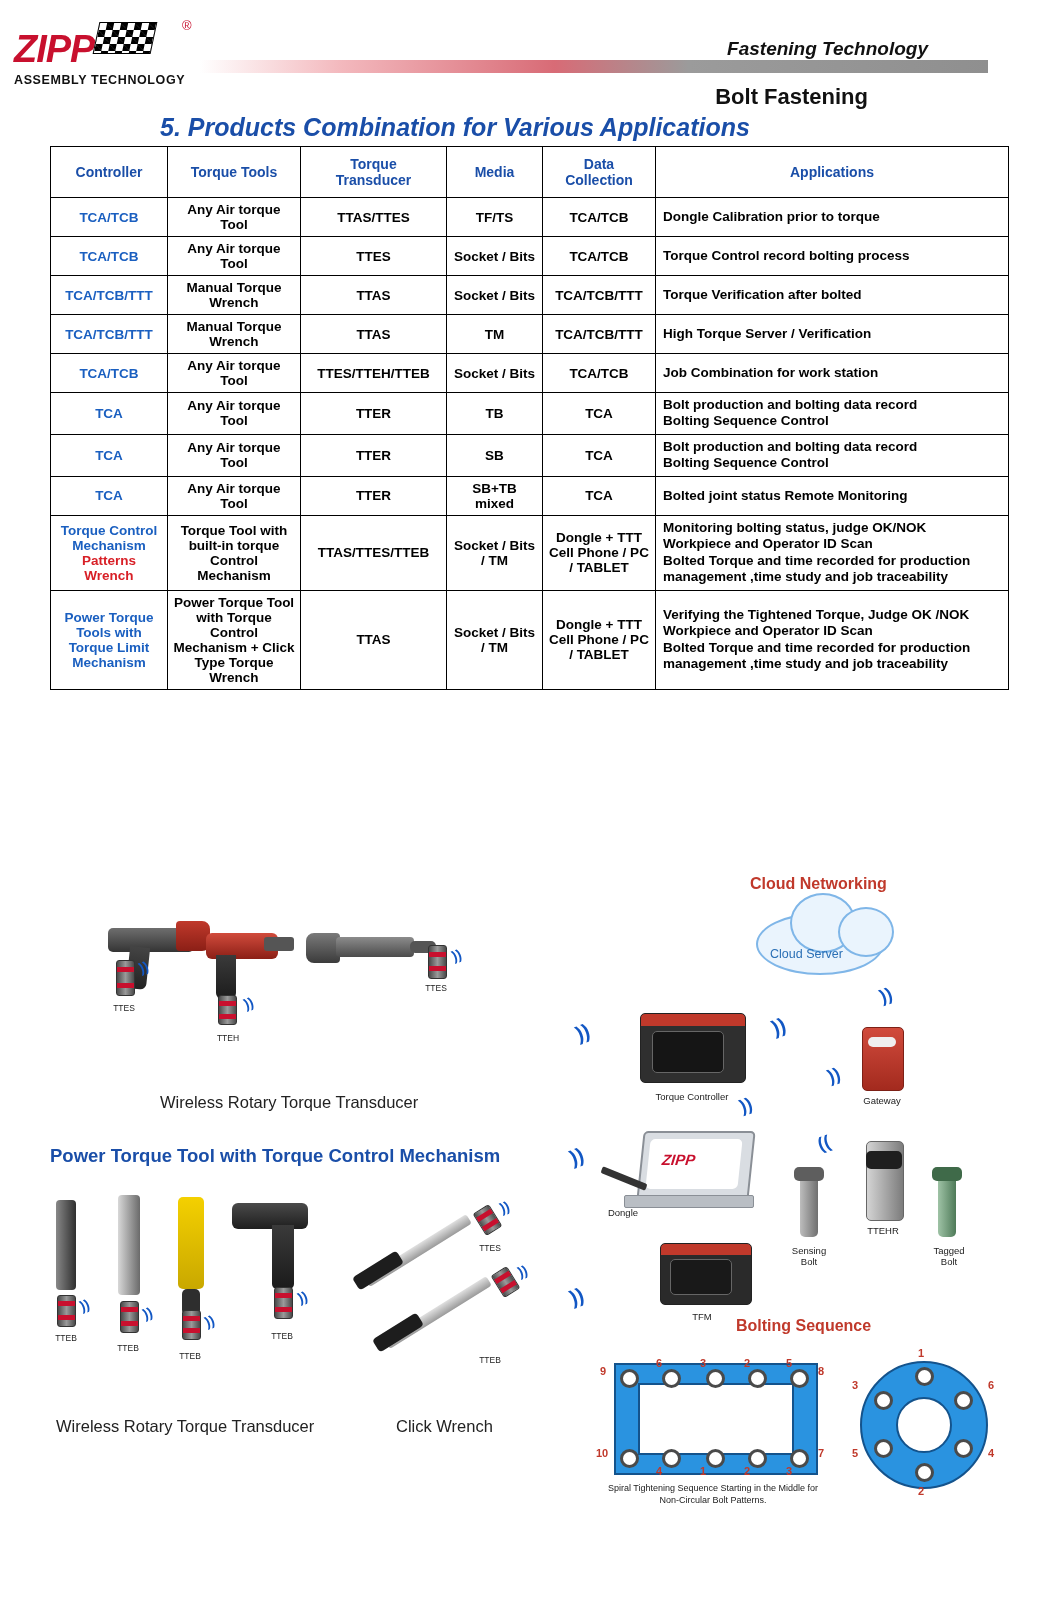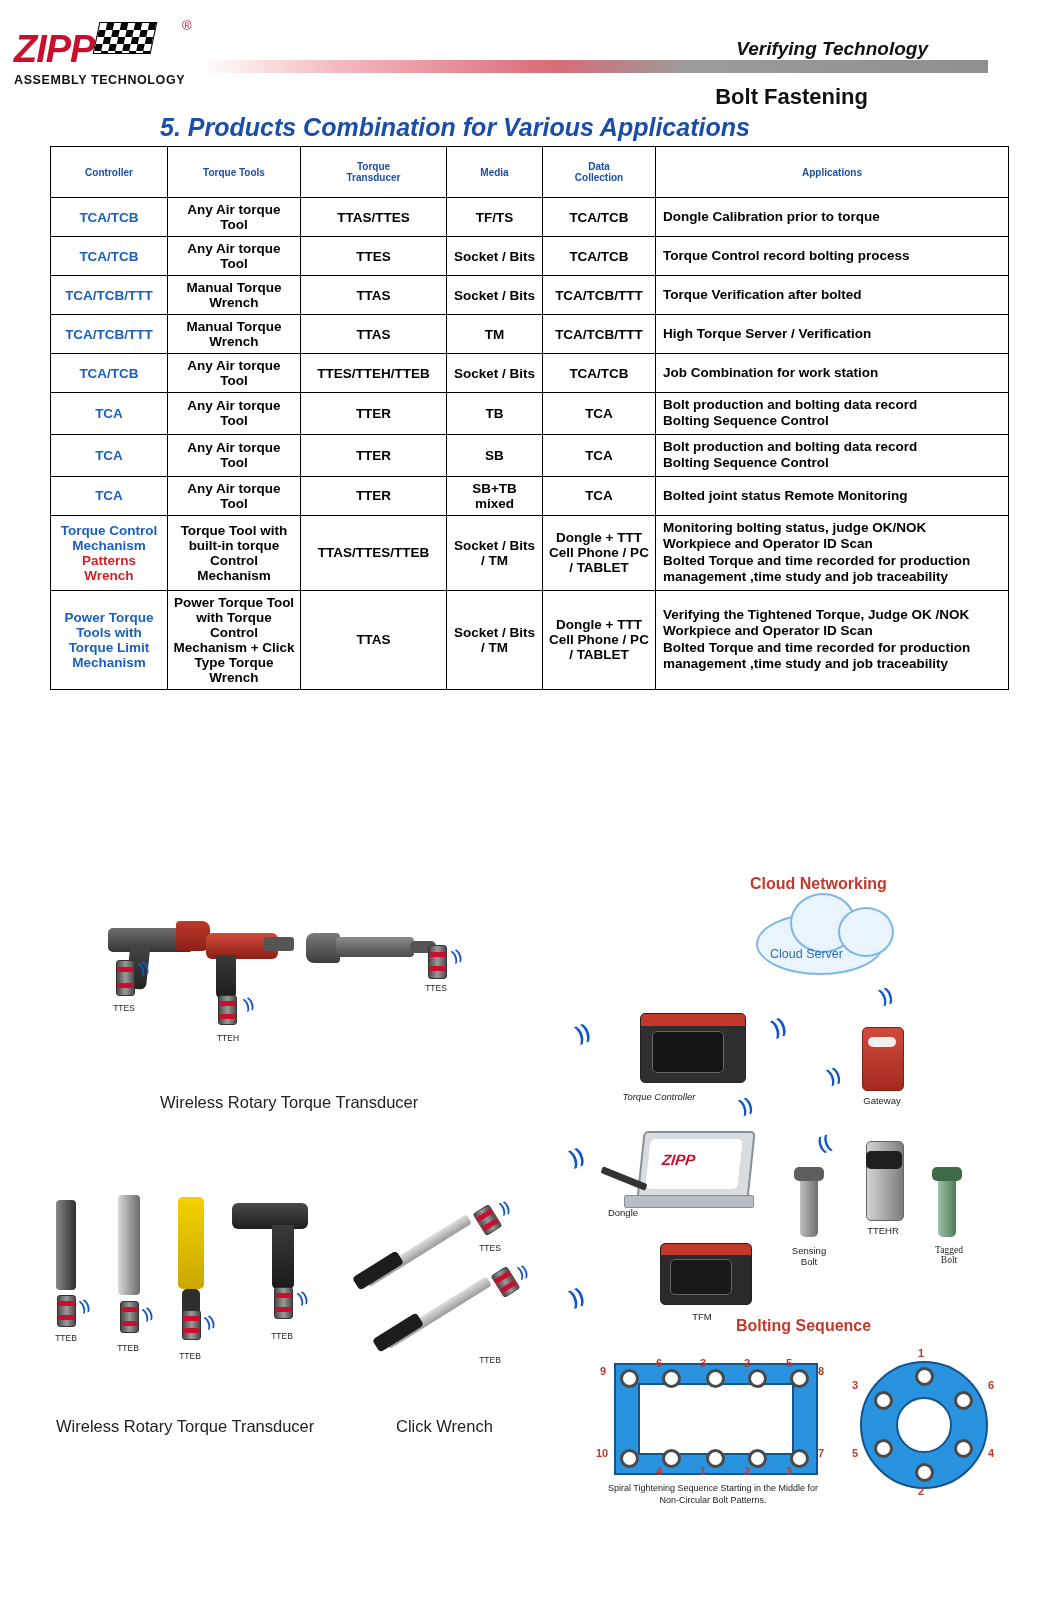--- a/index.html
+++ b/index.html
@@ -28,21 +28,21 @@
   .hdr-title{position:absolute;right:130px;top:38px;font-size:19px;font-weight:bold;font-style:italic;color:#111;}
   .hdr-sub{position:absolute;right:190px;top:84px;font-size:22px;font-weight:bold;color:#111;}
 
   
   .sect-title{position:absolute;left:160px;top:113px;font-size:25px;font-weight:bold;font-style:italic;color:#1a4ea8;}
 
   
   .tbl-wrap{position:absolute;left:50px;top:146px;width:958px;}
   table{border-collapse:collapse;width:958px;table-layout:fixed;}
   th,td{border:1px solid #000;padding:4px 5px;font-size:13.5px;vertical-align:middle;}
-  th{color:#1a4ea8;font-weight:bold;text-align:center;font-size:10px;height:42px;}
+  th{color:#1a4ea8;font-weight:bold;text-align:center;font-size:14px;height:42px;}
   td.c{text-align:center;font-weight:bold;}
   td.blue{color:#1a5fc0;font-weight:bold;text-align:center;}
   td.app{text-align:left;font-weight:bold;padding-left:7px;line-height:1.22;}
   col.c1{width:117px}col.c2{width:133px}col.c3{width:146px}col.c4{width:96px}
   col.c5{width:113px}col.c6{width:353px}
 
   
   .lower{position:absolute;left:0;top:855px;width:1058px;height:745px;}
   .h-blue{position:absolute;font-size:18.5px;font-weight:bold;color:#1a4ea8;font-style:normal;}
   .h-red{position:absolute;font-size:16px;font-weight:bold;color:#c0392b;}
@@ -66,21 +66,21 @@
 </head>
 <body>
 
 <div class="header">
   <div class="logo">
     <span class="logo-zipp">ZIPP</span><span class="logo-flag"></span>
     <div class="logo-sub">ASSEMBLY TECHNOLOGY</div>
   </div>
   <div class="logo-reg">®</div>
   <div class="hdr-bar"></div>
-  <div class="hdr-title">Verifying Technology</div>
+  <div class="hdr-title">Fastening Technology</div>
   <div class="hdr-sub">Bolt Fastening</div>
 </div>
 
 <div class="sect-title">5. Products Combination for Various Applications</div>
 
 <div class="tbl-wrap">
 <table>
   <colgroup>
         <col class="c1">
         <col class="c2">
@@ -228,20 +228,21 @@
     <div class="transducer" style="left:428px;top:90px;height:32px;">
         <div class="band" style="top:6px"></div>
         <div class="band" style="top:20px"></div>
       </div>
     <div class="wifi" style="left:452px;top:92px;">))</div>
     <div class="lbl" style="left:406px;top:128px;width:60px;">TTES</div>
   </div>
 
   <div class="cap" style="left:160px;top:238px;">Wireless Rotary Torque Transducer</div>
 
+  <div class="h-blue" style="left:50px;top:290px;">Power Torque Tool with Torque Control Mechanism</div>
 
   <div>
     <div class="body1" style="left:56px;top:345px;width:20px;height:90px;background:linear-gradient(to right,#888,#2f2f2f);border-radius:4px;"></div>
     <div class="transducer" style="left:57px;top:440px;height:30px;">
         <div class="band" style="top:5px"></div>
         <div class="band" style="top:19px"></div>
       </div>
     <div class="wifi" style="left:80px;top:442px;">))</div>
     <div class="lbl" style="left:36px;top:478px;width:60px;">TTEB</div>
   </div>
@@ -304,21 +305,21 @@
   <div>
     <div class="cloud" style="left:756px;top:58px;width:124px;height:58px;"></div>
     <div class="cloud" style="left:790px;top:38px;width:62px;height:56px;"></div>
     <div class="cloud" style="left:838px;top:52px;width:52px;height:46px;"></div>
     <div class="cloud-text" style="left:770px;top:92px;">Cloud Server</div>
   </div>
 
   <div>
     <div class="body1" style="left:640px;top:158px;width:104px;height:68px;background:linear-gradient(to bottom,#c0392b 0 12px,#2f2f2f 12px 100%);border:1px solid #222;"></div>
     <div class="body1" style="left:652px;top:176px;width:70px;height:40px;background:#151515;border:1px solid #666;"></div>
-    <div class="lbl2" style="left:601px;top:236px;width:116px;font-style:italic;">Torque Controller</div>
+    <div class="lbl2" style="left:634px;top:236px;width:116px;">Torque Controller</div>
   </div>
 
   <div>
     <div class="body1" style="left:862px;top:172px;width:40px;height:62px;background:linear-gradient(to bottom,#d14b3c,#a32a1e);border:1px solid #7d2016;"></div>
     <div class="body1" style="left:868px;top:182px;width:28px;height:10px;background:#efefef;"></div>
     <div class="lbl2" style="left:852px;top:240px;width:60px;">Gateway</div>
   </div>
 
   <div>
     <div class="body1" style="left:640px;top:276px;width:108px;height:66px;background:#d9dde2;border:2px solid #8a8f96;transform:skewX(-6deg);"></div>
@@ -346,21 +347,21 @@
 
   <div>
     <div class="body1" style="left:800px;top:318px;width:18px;height:64px;background:linear-gradient(to right,#bdbdbd,#6f6f6f);"></div>
     <div class="body1" style="left:794px;top:312px;width:30px;height:14px;background:#5e5e5e;"></div>
     <div class="lbl2" style="left:772px;top:390px;width:74px;">Sensing<br>Bolt</div>
   </div>
 
   <div>
     <div class="body1" style="left:938px;top:318px;width:18px;height:64px;background:linear-gradient(to right,#9fc3a6,#4e7a58);"></div>
     <div class="body1" style="left:932px;top:312px;width:30px;height:14px;background:#3f6a49;"></div>
-    <div class="lbl2" style="left:912px;top:390px;width:74px;font-family:Liberation Serif, serif;">Tagged<br>Bolt</div>
+    <div class="lbl2" style="left:912px;top:390px;width:74px;">Tagged<br>Bolt</div>
   </div>
 
   <div class="wifi" style="left:576px;top:166px;font-size:20px;">))</div>
   <div class="wifi" style="left:772px;top:160px;font-size:20px;">))</div>
   <div class="wifi" style="left:828px;top:210px;font-size:18px;">))</div>
   <div class="wifi" style="left:880px;top:130px;font-size:18px;">))</div>
   <div class="wifi" style="left:740px;top:240px;font-size:18px;">))</div>
   <div class="wifi" style="left:818px;top:278px;font-size:18px;">((</div>
   <div class="wifi" style="left:570px;top:290px;font-size:20px;">))</div>
   <div class="wifi" style="left:570px;top:430px;font-size:20px;">))</div>

